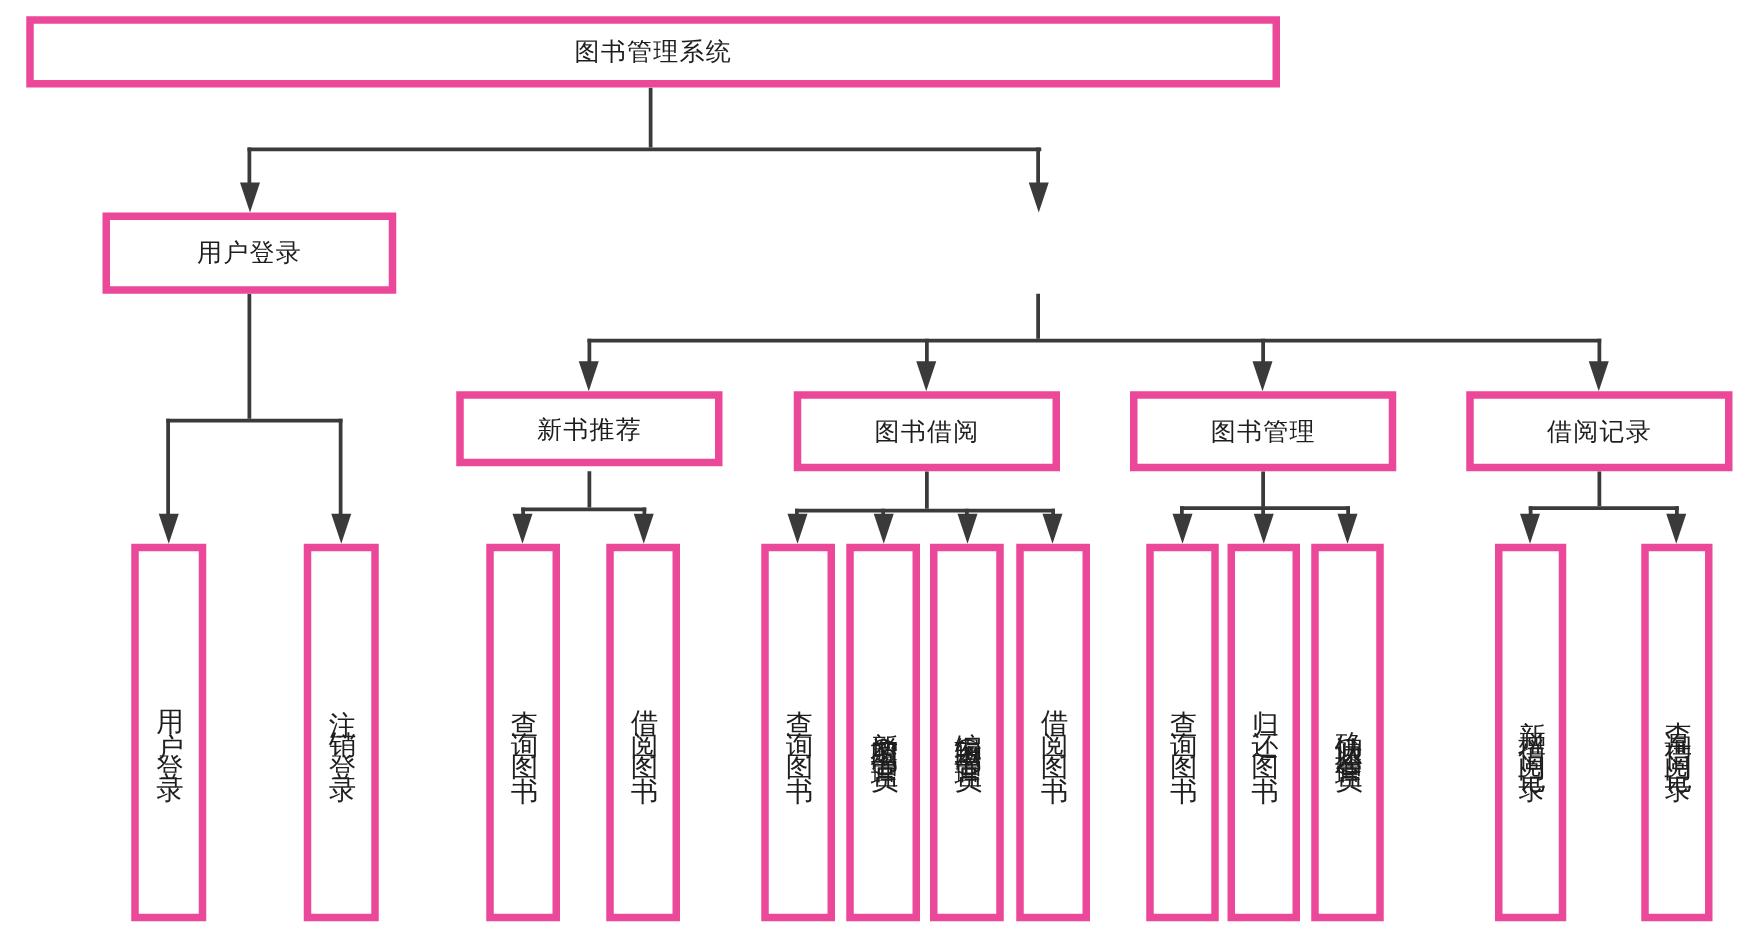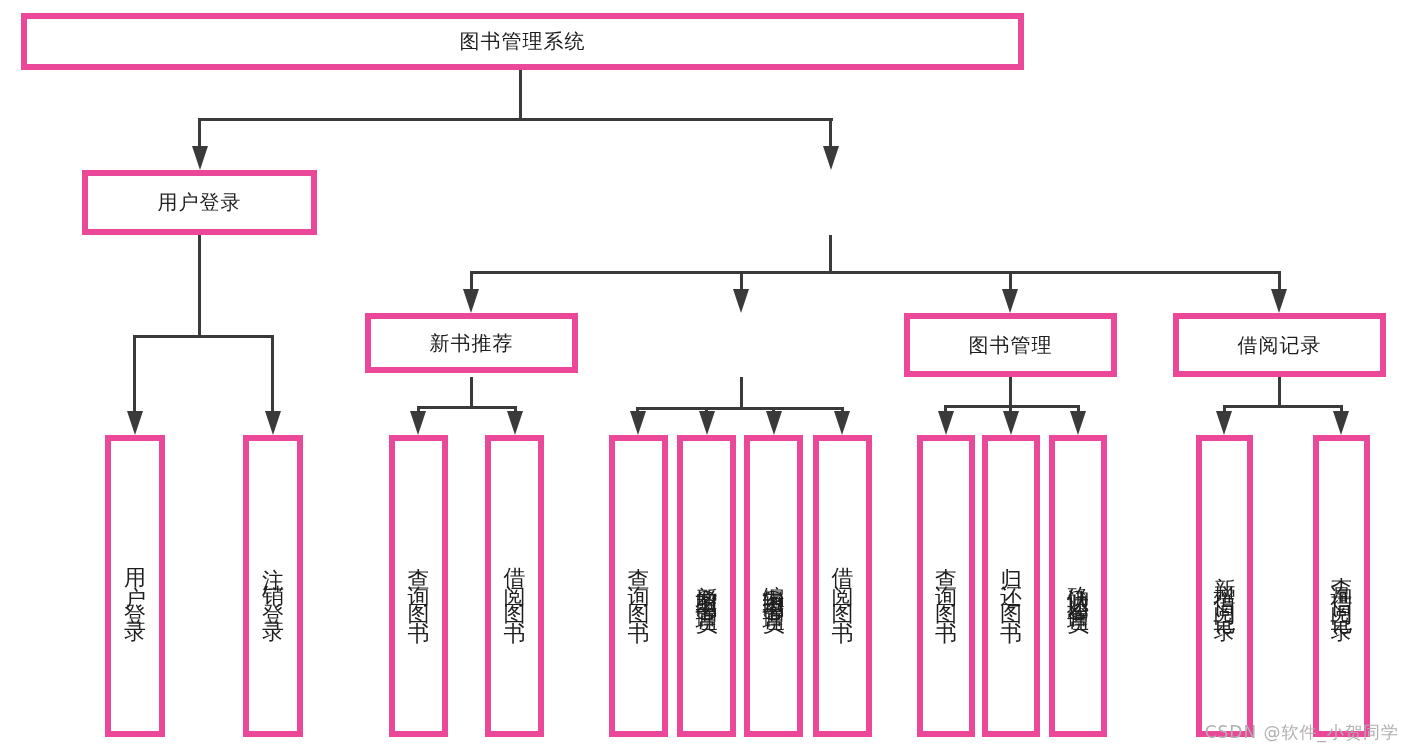--- a/index.html
+++ b/index.html
@@ -33,20 +33,21 @@
 </head>
 <body>
 
 <div class="canvas">
 
   <div class="node h" style="left:21px; top:13px; width:1003px; height:57px;">图书管理系统</div>
 
   <div class="node h" style="left:82px; top:170px; width:235px; height:65px;">用户登录</div>
 
   <div class="node h" style="left:365px; top:313px; width:213px; height:60px;">新书推荐</div>
+  <div class="node h" style="left:635px; top:313px; width:213px; height:64px;">图书借阅</div>
   <div class="node h" style="left:904px; top:313px; width:213px; height:64px;">图书管理</div>
   <div class="node h" style="left:1173px; top:313px; width:213px; height:64px;">借阅记录</div>
 
   <div class="node v vt-short" style="left:105px; top:435px; width:60px; height:302px;">用户登录</div>
   <div class="node v vt-short" style="left:243px; top:435px; width:60px; height:302px;">注销登录</div>
 
   <div class="node v vt-short" style="left:389px; top:435px; width:59px; height:302px;">查询图书</div>
   <div class="node v vt-short" style="left:485px; top:435px; width:59px; height:302px;">借阅图书</div>
 
   <div class="node v vt-short" style="left:609px; top:435px; width:59px; height:302px;">查询图书</div>
@@ -113,15 +114,14 @@
   <div class="vline" style="left:1077px; top:405px; height:9px;"></div>
   <div class="arrow" style="left:1070px; top:411px;"></div>
 
   <div class="vline" style="left:1278px; top:377px; height:28px;"></div>
   <div class="hline" style="left:1223px; top:405px; width:120px;"></div>
   <div class="vline" style="left:1223px; top:405px; height:9px;"></div>
   <div class="arrow" style="left:1216px; top:411px;"></div>
   <div class="vline" style="left:1340px; top:405px; height:9px;"></div>
   <div class="arrow" style="left:1333px; top:411px;"></div>
 
-  <div class="watermark">CSDN @软件_小贺同学</div>
 
 </div>
 
 </body></html>

